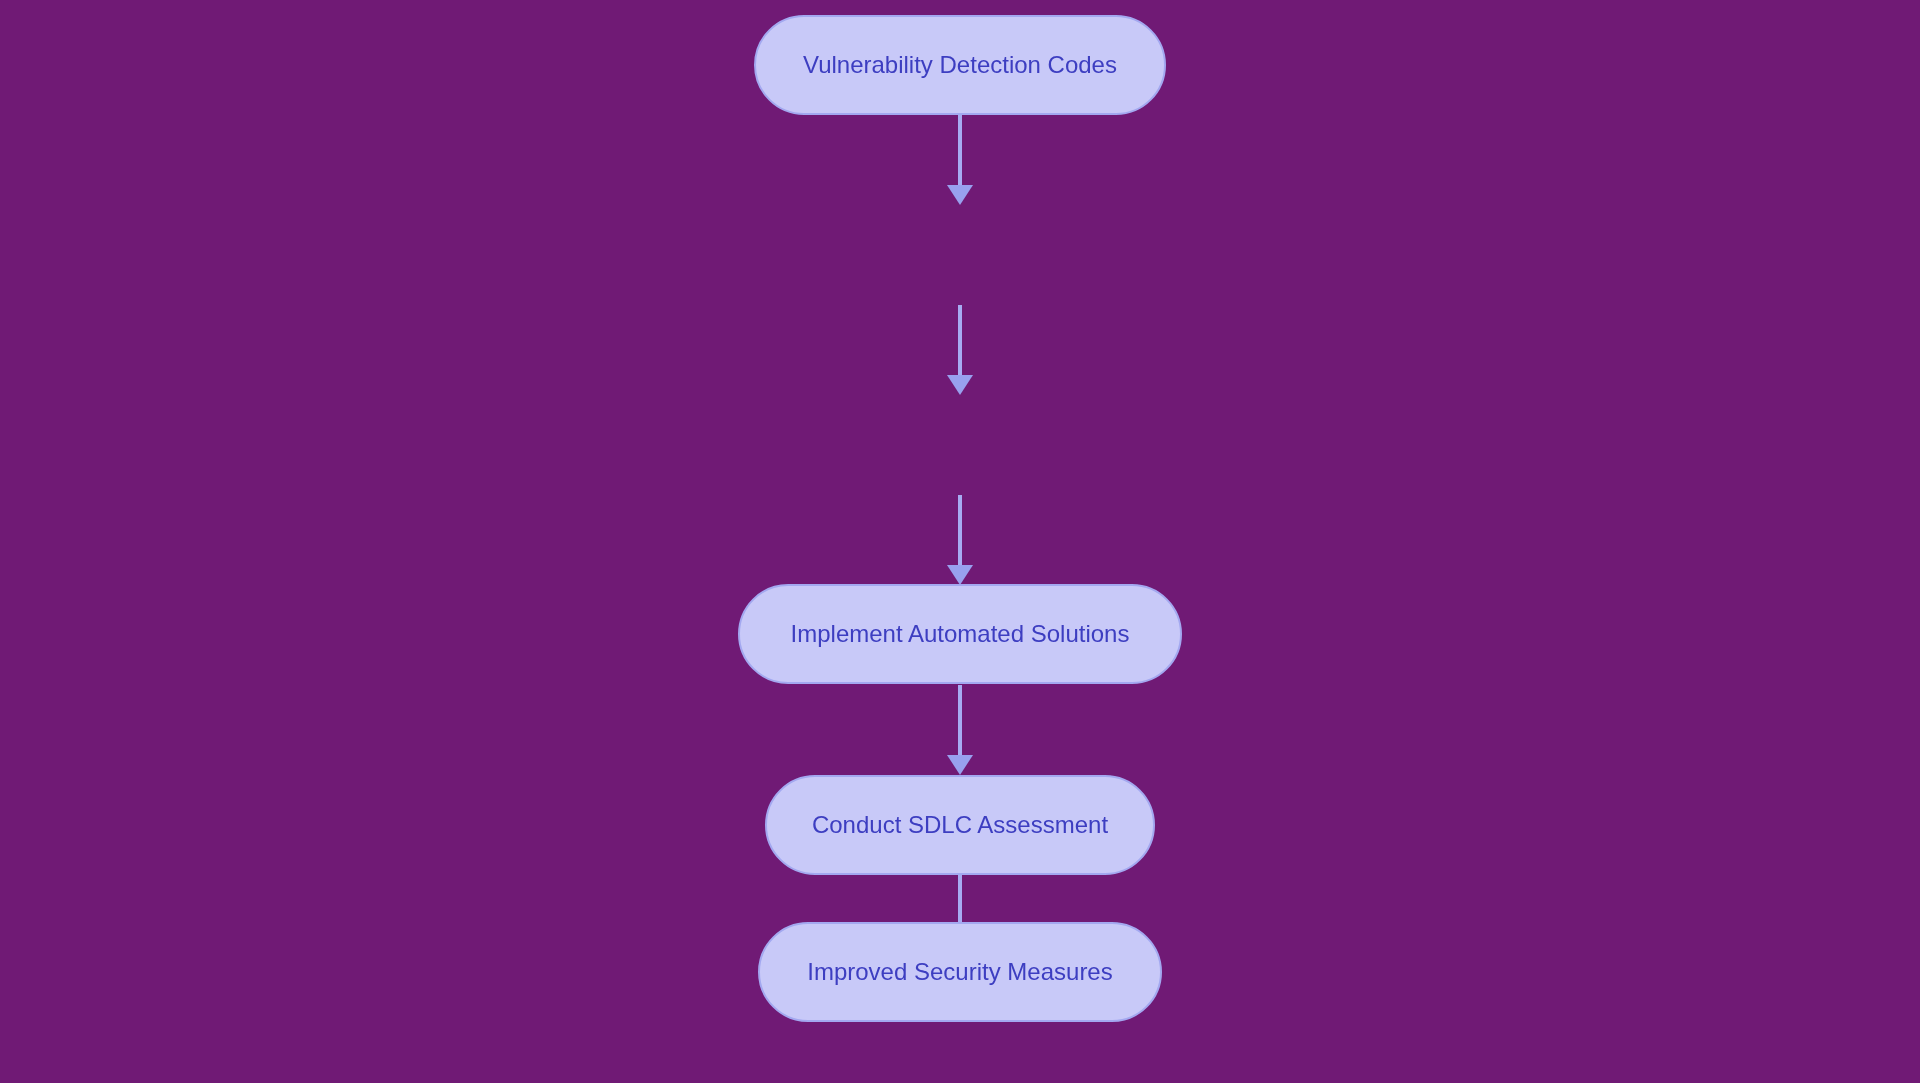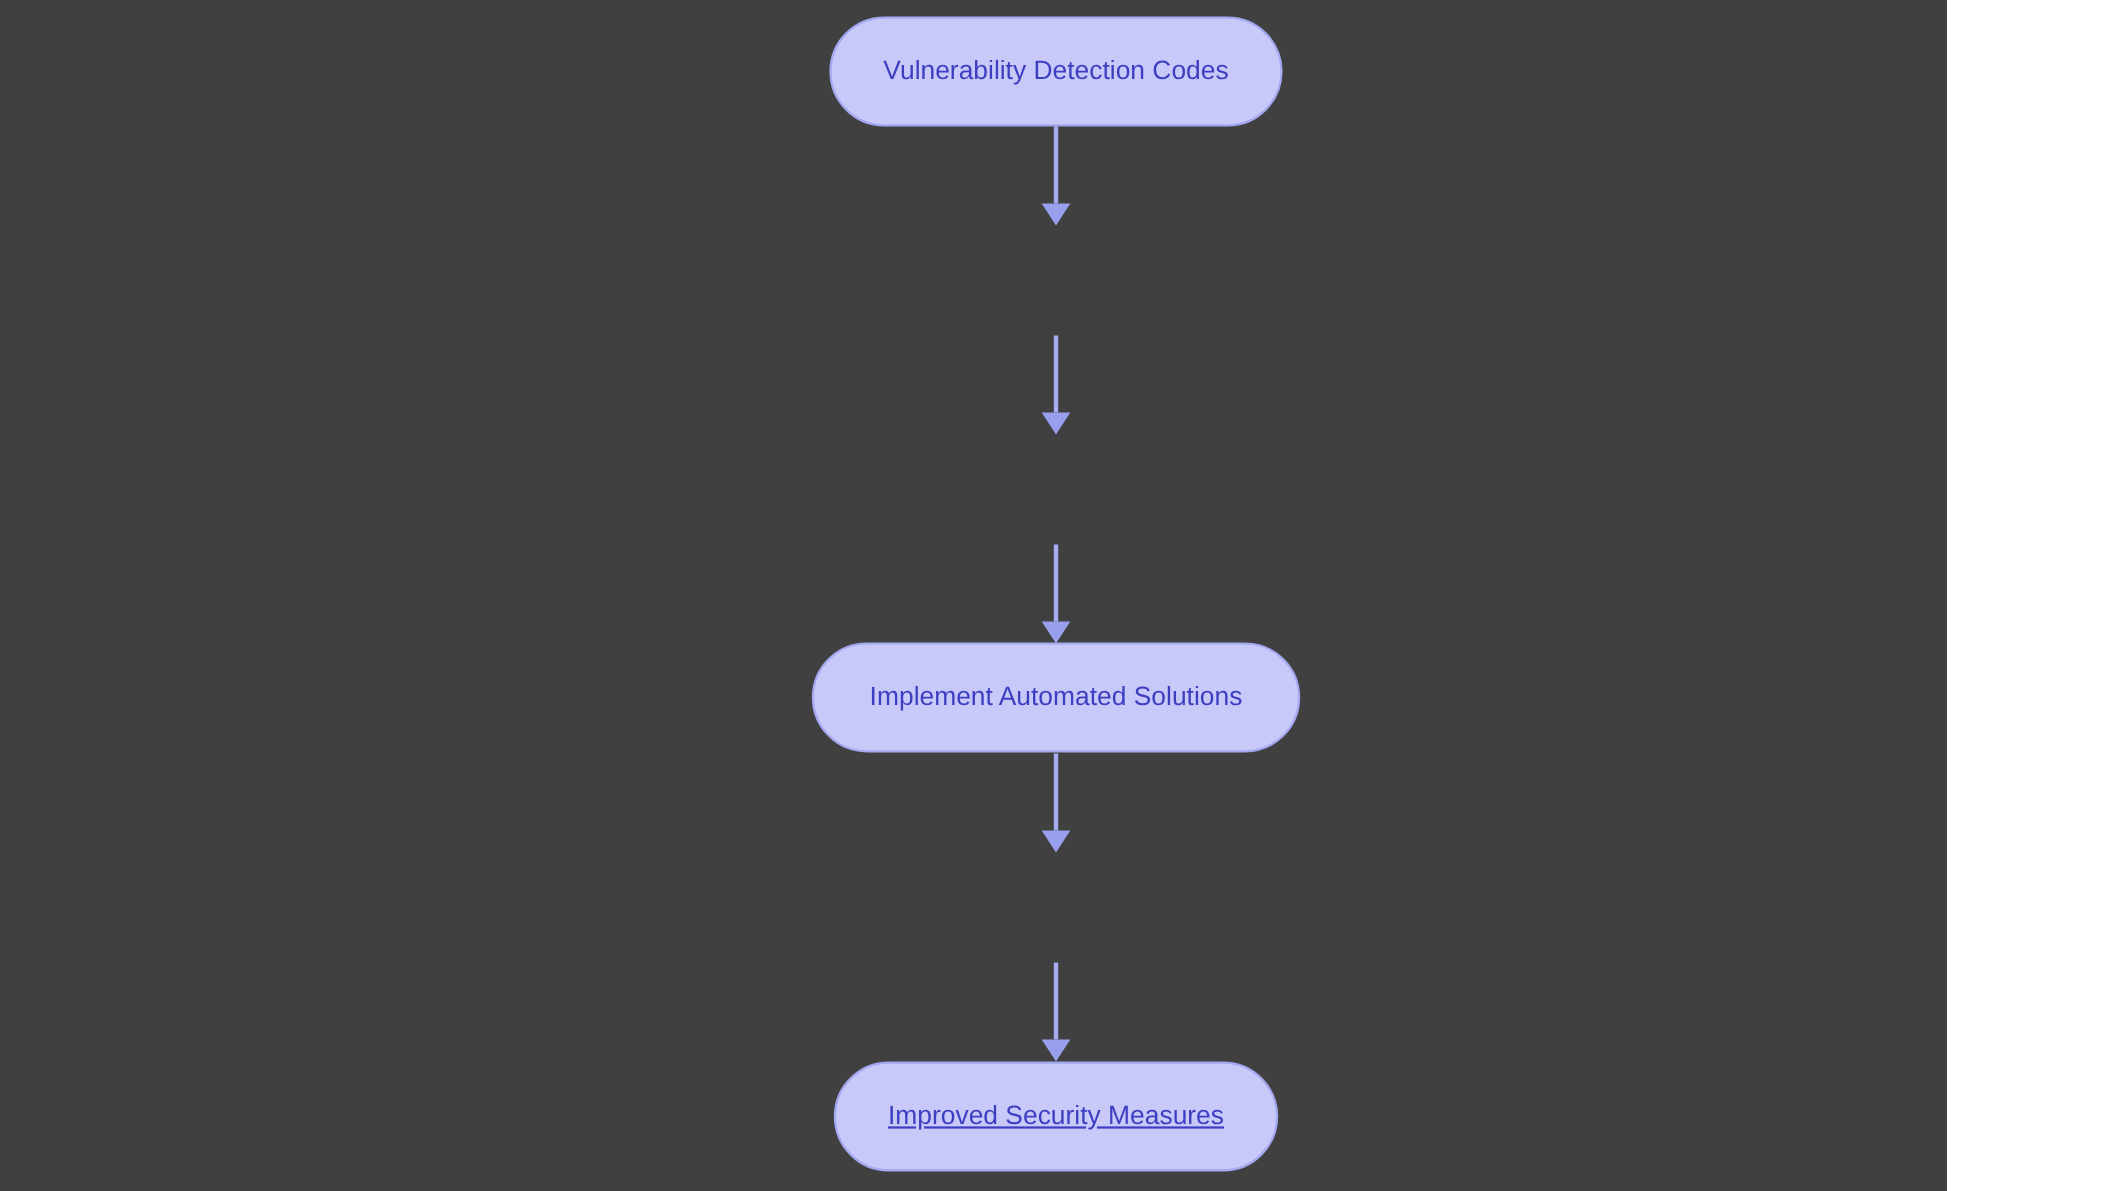--- a/index.html
+++ b/index.html
@@ -3,23 +3,23 @@
 <meta charset="utf-8">
 <style>
   html, body {
     margin: 0;
     padding: 0;
     background: #ffffff;
     font-family: "Liberation Sans", sans-serif;
   }
   #canvas {
     position: relative;
-    width: 1770px;
+    width: 1920px;
     height: 1083px;
-    background: #404040;
+    background: #701a75;
     overflow: hidden;
   }
   .node {
     position: absolute;
     height: 100px;
     box-sizing: border-box;
     border-radius: 51px;
     background: var(--node-fill, #c8c9f8);
     border: 2px solid var(--node-border, #a3a8f0);
     color: var(--node-text, #3d3ec1);
@@ -29,21 +29,21 @@
     align-items: center;
     justify-content: center;
     white-space: nowrap;
     text-align: center;
   }
   .n1 { left: 754px; top: 15px;  width: 412px; }
   .n2 { left: 708px; top: 205px; width: 504px; }
   .n3 { left: 765px; top: 395px; width: 390px; }
   .n4 { left: 738px; top: 584px; width: 444px; justify-content: center; }
   .n5 { left: 765px; top: 775px; width: 390px; }
-  .n6 { left: 758px; top: 965px; width: 404px; text-decoration: underline; }
+  .n6 { left: 758px; top: 922px; width: 404px; }
 
   .arrow {
     position: absolute;
     left: 947px;
     width: 26px;
     display: flex;
     flex-direction: column;
     align-items: center;
   }
   .a1 { top: 115px; }
@@ -92,20 +92,23 @@
 
   <div class="node n4">
     <span>Implement Automated Solutions</span>
   </div>
 
   <div class="arrow a4">
     <div class="arrow-shaft"></div>
     <div class="arrow-head"></div>
   </div>
 
+  <div class="node n5">
+    <span>Conduct SDLC Assessment</span>
+  </div>
 
   <div class="arrow a5">
     <div class="arrow-shaft"></div>
     <div class="arrow-head"></div>
   </div>
 
   <div class="node n6">
     <span>Improved Security Measures</span>
   </div>
 

